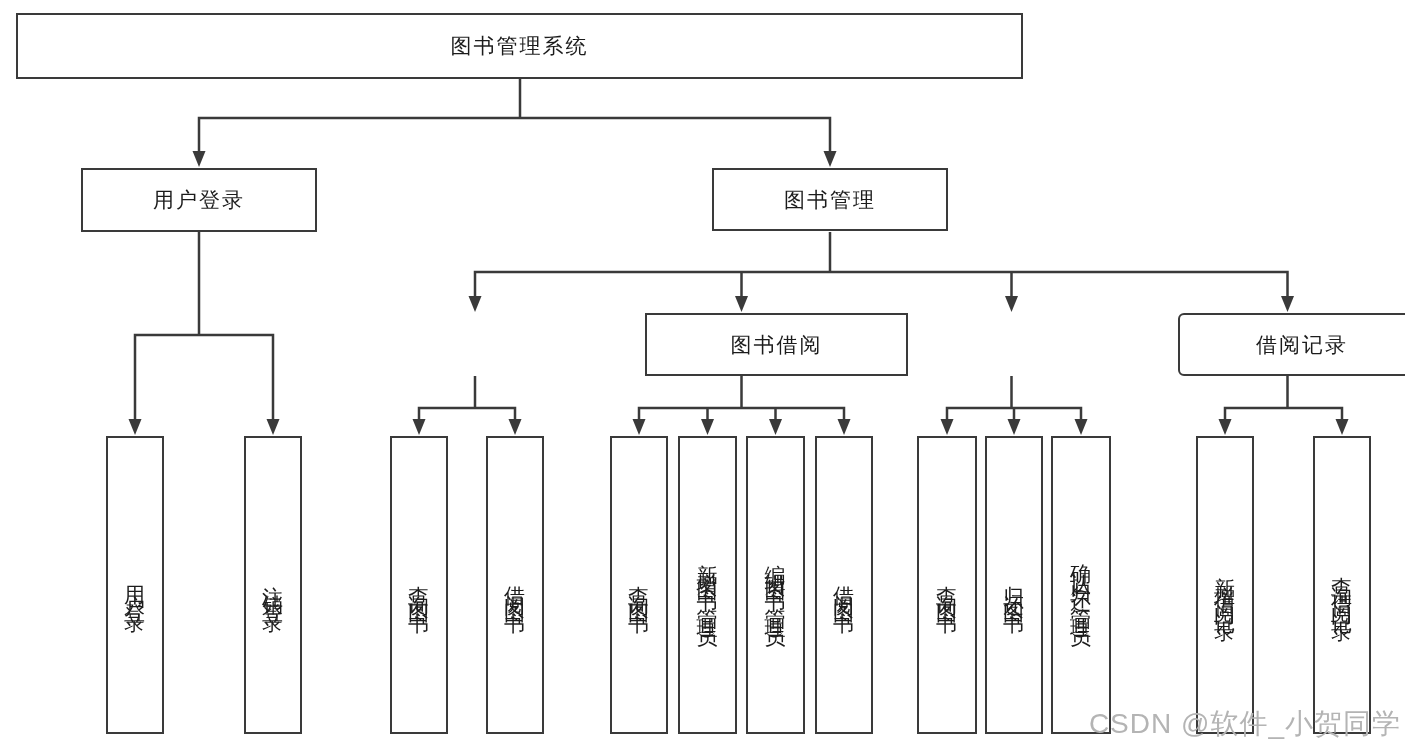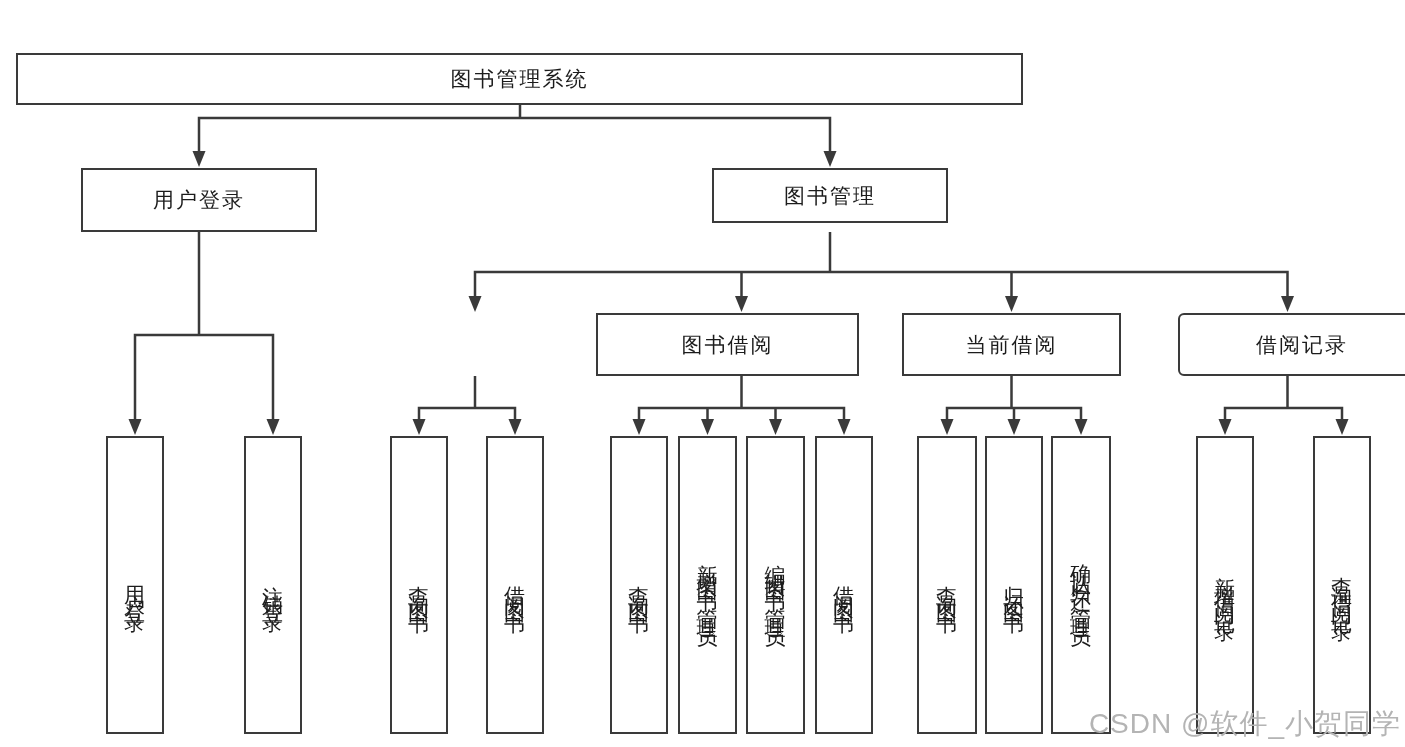--- a/index.html
+++ b/index.html
@@ -30,28 +30,28 @@
   .h-label{font-size:21px;letter-spacing:2px;white-space:nowrap;}
   .v-box{
     writing-mode:vertical-rl;
     text-orientation:mixed;
     font-size:21px;
     letter-spacing:9px;
     line-height:1;
     padding-top:4px;
   }
   
-  .n-root{left:16px;top:13px;width:1007px;height:52px;margin-top:40px;}
+  .n-root{left:16px;top:13px;width:1007px;height:66px;}
   
   .n-user-login{left:81px;top:168px;width:236px;height:64px;}
-  .n-book-mgmt{left:712px;top:168px;width:236px;height:55px;}
+  .n-book-mgmt{left:712px;top:168px;width:236px;height:63px;}
   
   .lv3{top:313px;height:63px;}
   .n-new-book{left:362px;width:226px;}
-  .n-book-borrow{left:596px;width:263px;}
+  .n-book-borrow{left:645px;width:263px;}
   .n-cur-borrow{left:902px;width:219px;}
   .n-borrow-rec{left:1178px;width:248px;border-radius:6px;}
   
   .lv4{top:436px;height:298px;width:58px;}
   .n-l1{left:106px;}  .n-l2{left:244px;}
   .n-l3{left:390px;}  .n-l4{left:486px;}
   .n-l5{left:610px;}  .n-l6{left:678px;width:59px;}
   .n-l7{left:746px;width:59px;}  .n-l8{left:815px;}
   .n-l9{left:917px;width:60px;}  .n-l10{left:985px;}
   .n-l11{left:1051px;width:60px;}
@@ -106,21 +106,20 @@
     <polygon points="1225,435 1218.5,419 1231.5,419"></polygon>
     <polygon points="1342,435 1335.5,419 1348.5,419"></polygon>
   </svg>
 
   <div class="box n-root h-label">图书管理系统</div>
 
   <div class="box n-user-login h-label">用户登录</div>
   <div class="box n-book-mgmt h-label">图书管理</div>
 
   <div class="box lv3 n-book-borrow h-label">图书借阅</div>
-  <div class="box lv3 n-cur-borrow h-label">当前借阅</div>
   <div class="box lv3 n-borrow-rec h-label">借阅记录</div>
 
   <div class="box lv4 v-box n-l1">用户登录</div>
   <div class="box lv4 v-box n-l2">注销登录</div>
 
   <div class="box lv4 v-box n-l3">查询图书</div>
   <div class="box lv4 v-box n-l4">借阅图书</div>
 
   <div class="box lv4 v-box n-l5">查询图书</div>
   <div class="box lv4 v-box n-l6">新增图书（管理员）</div>

